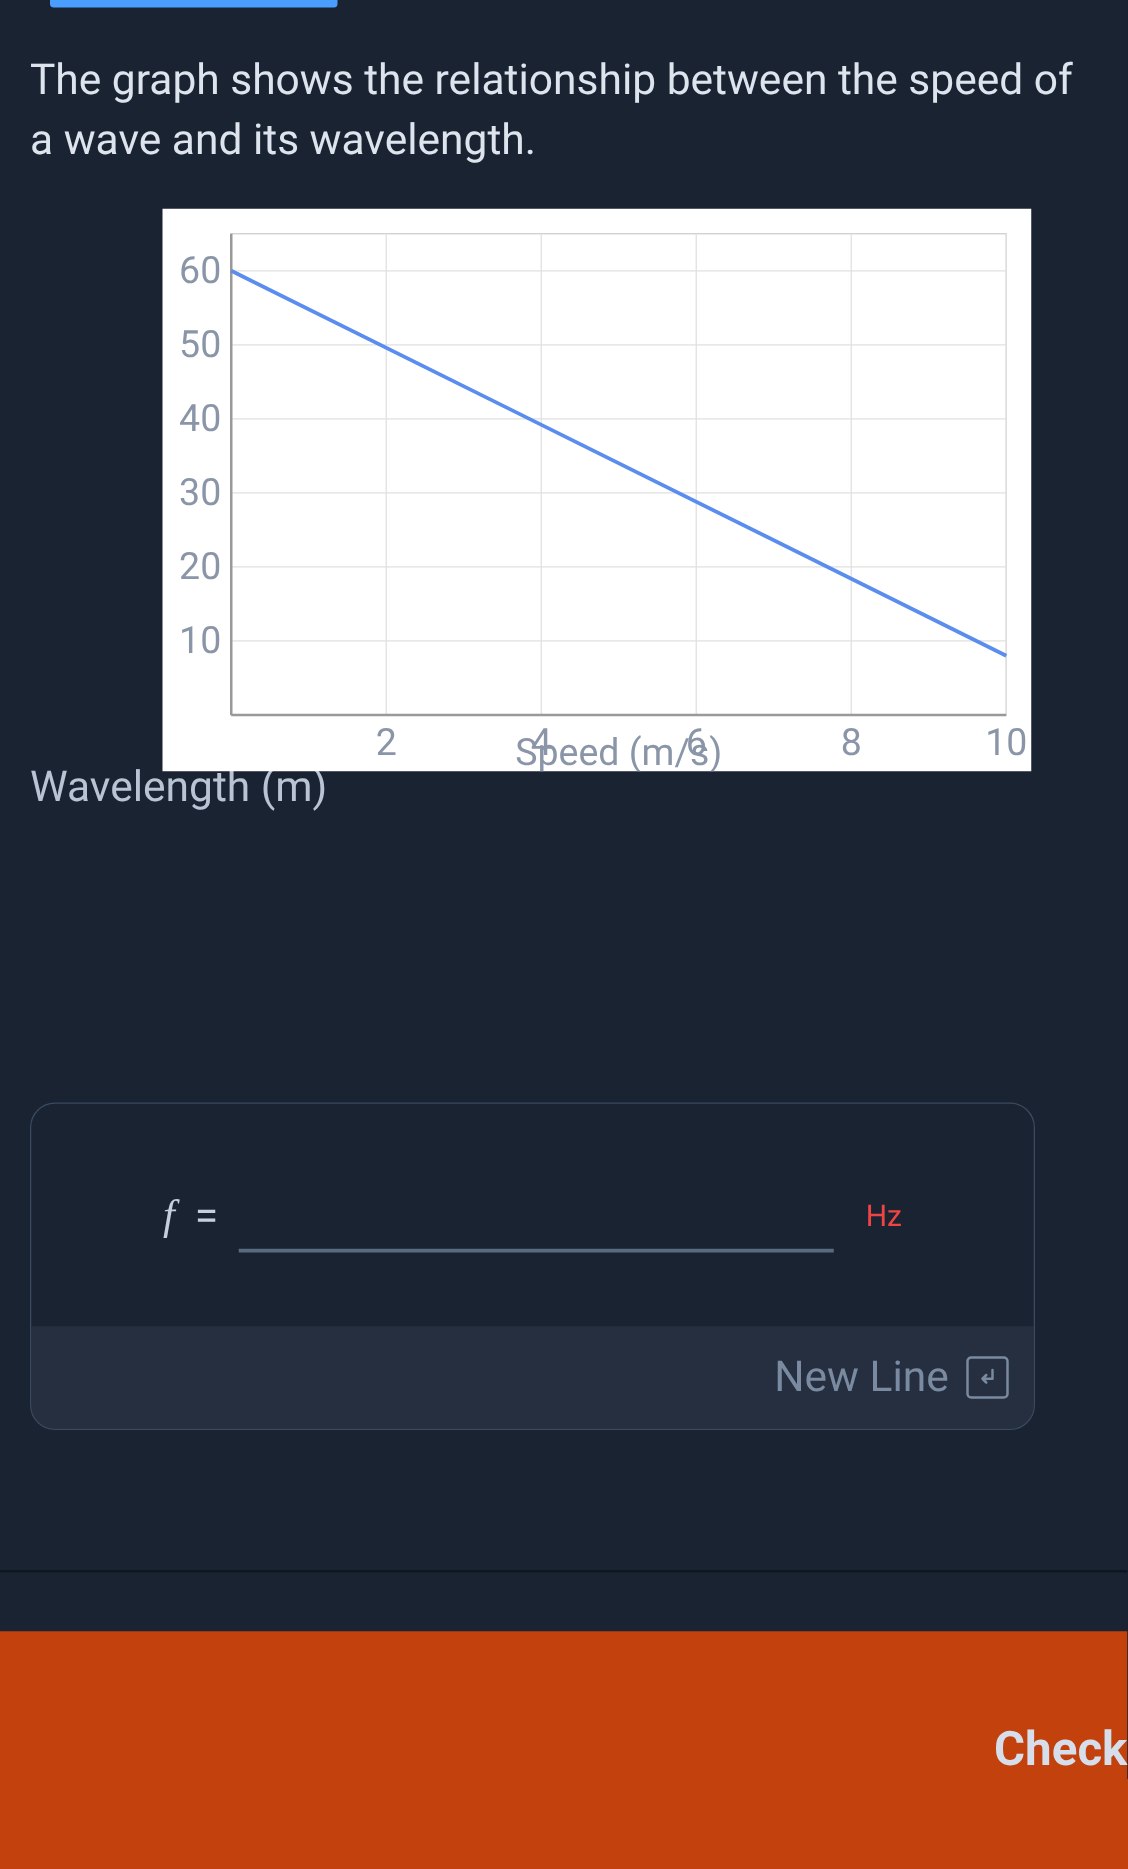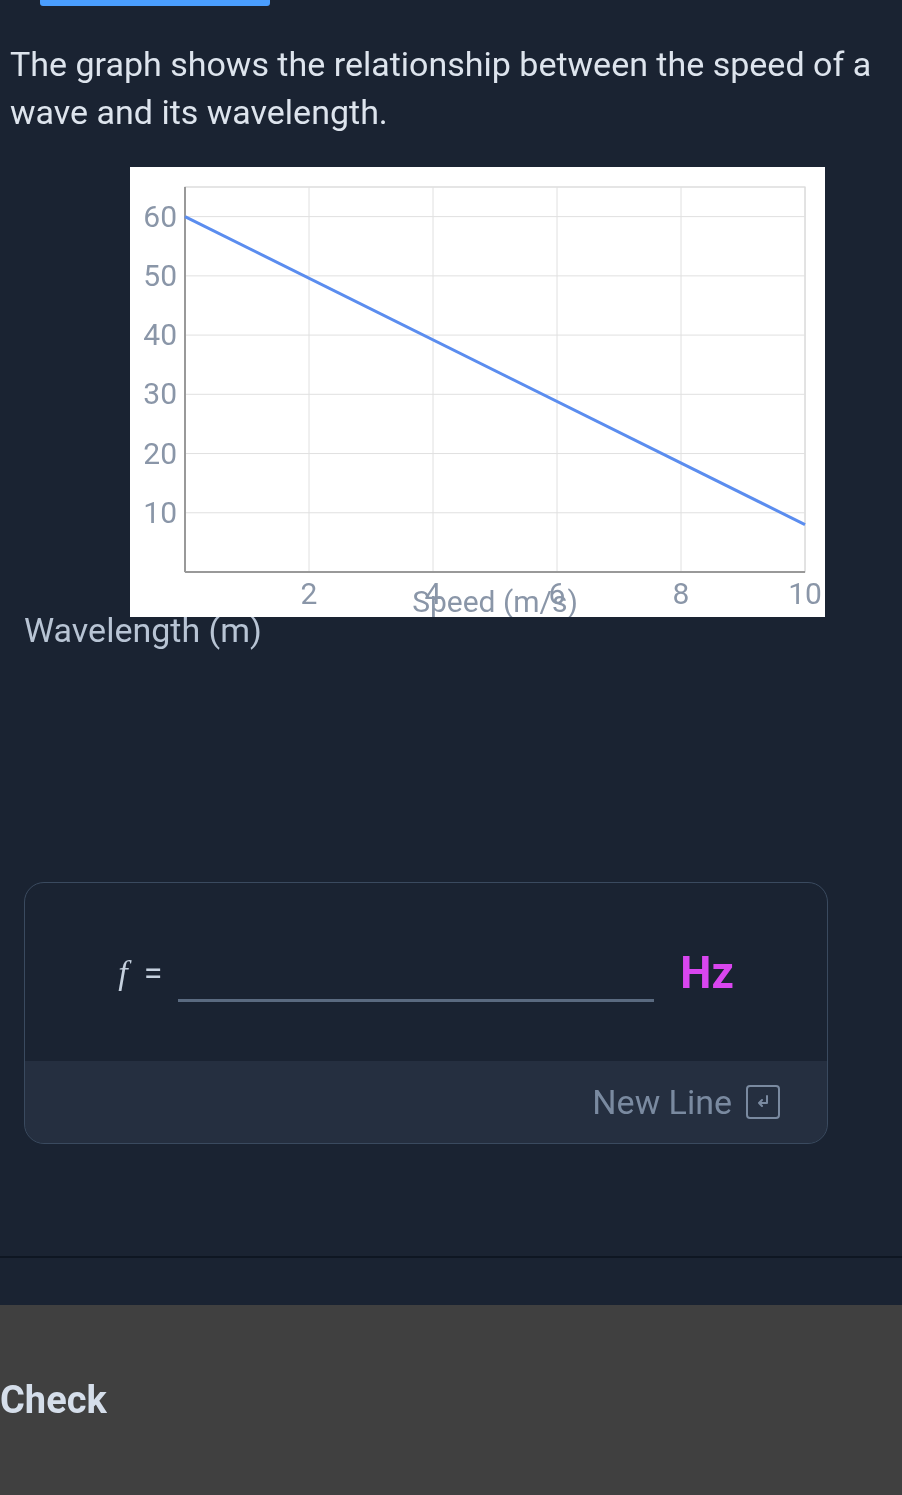--- a/index.html
+++ b/index.html
@@ -15,21 +15,21 @@
   .tab-indicator {
     position: absolute;
     top: 0;
     left: 40px;
     width: 230px;
     height: 6px;
     background: #4a9eff;
     border-radius: 0 0 3px 3px;
   }
   .question-text {
-    padding: 40px 24px 0 10px;
+    padding: 40px 24px 0 24px;
     font-size: 34px;
     line-height: 1.42;
     color: #dde4ed;
   }
   .question-text p { margin-bottom: 0; }
   .chart-container {
     position: relative;
     margin: 30px 0 0 130px;
     width: 695px;
     height: 450px;
@@ -72,30 +72,30 @@
     width: 476px;
     background: transparent;
     border: none;
     border-bottom: 3px solid #5a6a80;
     font-size: 34px;
     color: #e8ecf1;
     text-align: center;
     padding: 10px 0 6px 0;
     outline: none;
   }
-  .unit { font-size: 44px; color: #d946ef; margin-left: 10px; font-weight: bold;}
+  .unit { font-size: 24px; color: #ef4444; margin-left: 10px;}
   .newline-bar {
     position: absolute;
     bottom: 0; left: 0; right: 0;
     height: 82px;
     background: rgba(90,106,128,0.18);
     display: flex;
     align-items: center;
     justify-content: flex-end;
-    padding-right: 47px;
+    padding-right: 20px;
     gap: 14px;
     font-size: 34px;
     color: #7a8aa0;
     cursor: pointer;
   }
   .enter-icon {
     width: 34px;
     height: 34px;
     border: 2px solid #7a8aa0;
     border-radius: 4px;
@@ -108,24 +108,24 @@
     left: 0; right: 0;
     top: 1256px;
     height: 2px;
     background: #0e1622;
   }
   .check-bar {
     position: absolute;
     left: 0; right: 0;
     bottom: 0;
     height: 190px;
-    background: #404040;
+    background: #c2410c;
     display: flex;
     align-items: center;
-    justify-content: flex-start;
+    justify-content: flex-end;
   }
   .check-btn {
     font-size: 38px;
     font-weight: 700;
     color: #d5deea;
     cursor: pointer;
   }
 </style>
 </head>
 <body>

